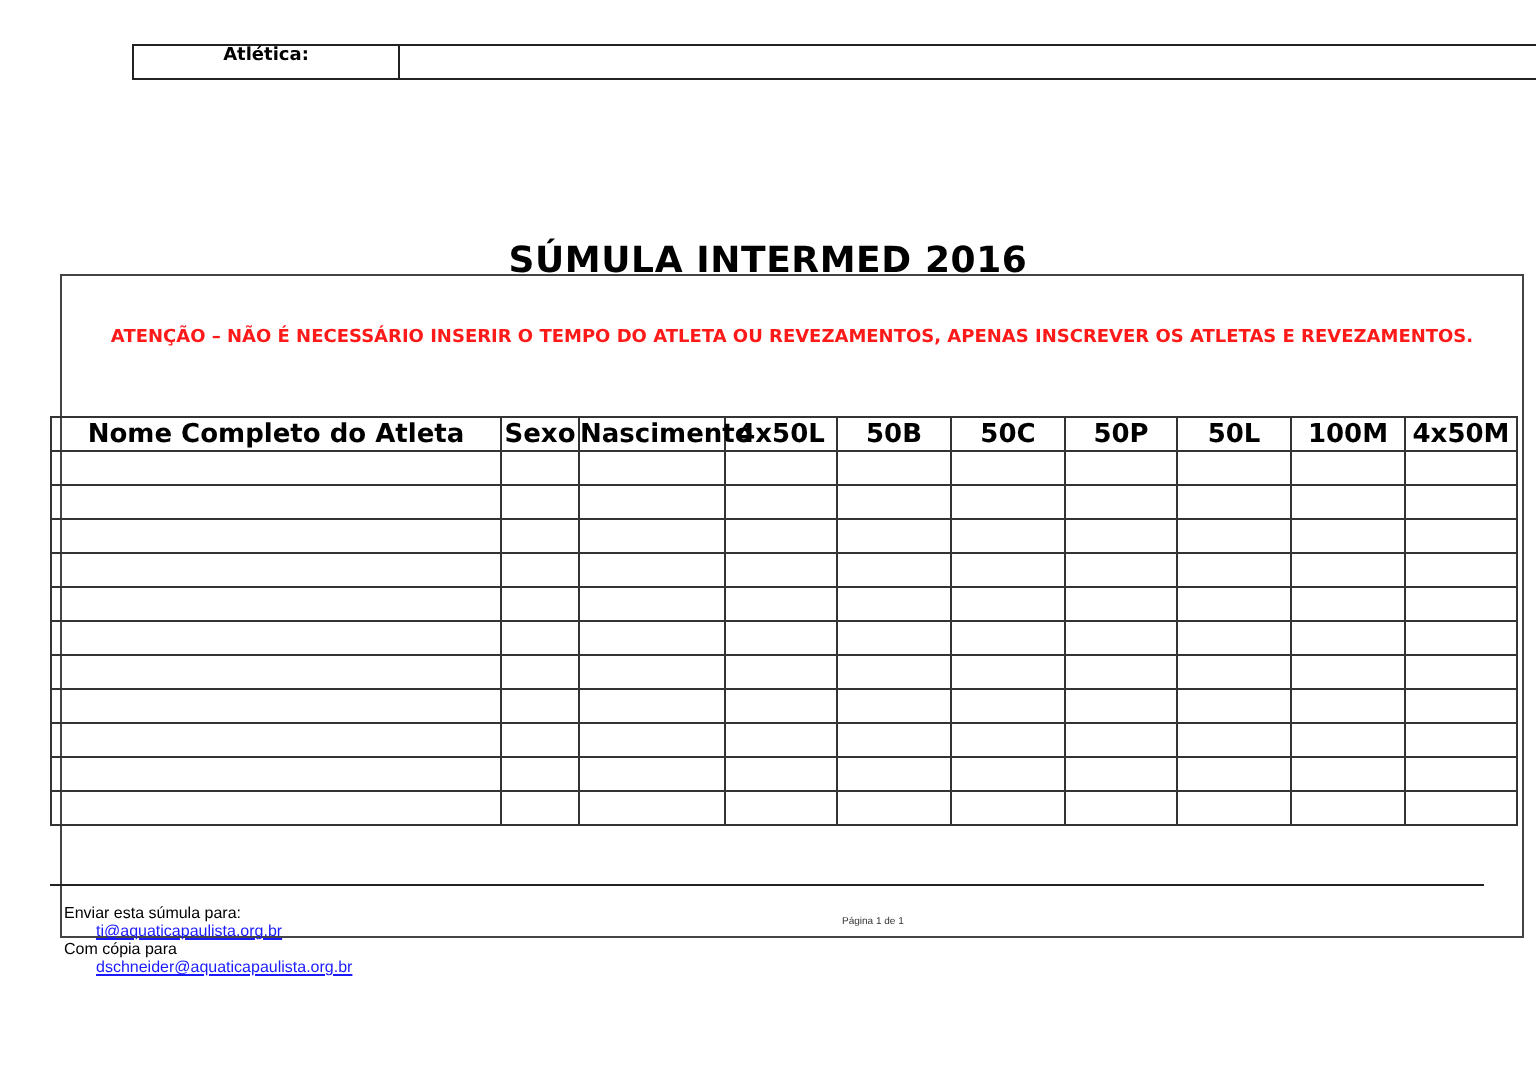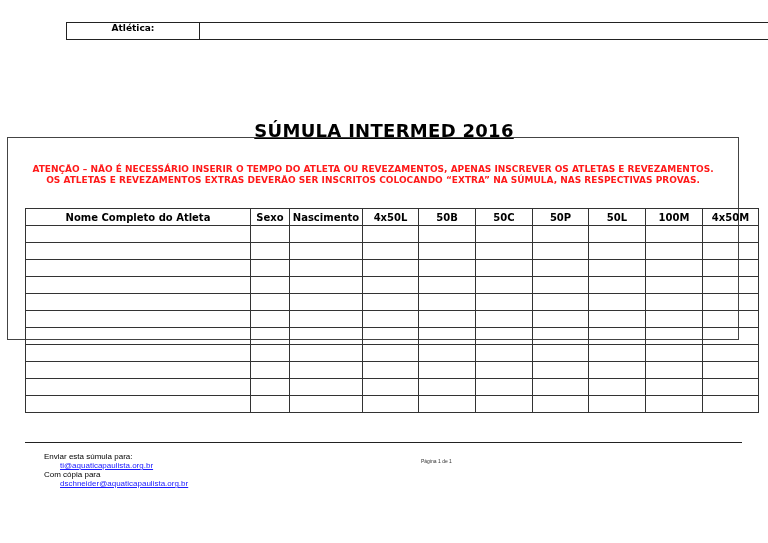--- a/index.html
+++ b/index.html
@@ -7,31 +7,31 @@
 
   
   table.info { position: absolute; left: 30px; top: 22px; width: 707px; border-collapse: collapse; table-layout: fixed; margin-left: 36px; }
   table.info td { border: 1px solid #222; padding: 0; font-size: 9px; font-weight: bold; text-align: center; line-height: 9px; vertical-align: top; }
   table.info td.lbl { padding-top: 1px; }
 
   
   .title { position: absolute; left: 0; width: 768px; top: 120px; text-align: center; font-size: 18px; font-weight: bold; text-decoration: underline; letter-spacing: 0.3px; }
 
   
-  .main-box { position: absolute; left: 7px; top: 137px; width: 732px; height: 203px; border: 1.5px solid #444; box-sizing: border-box; }
+  .main-box { position: absolute; left: 30px; top: 137px; width: 732px; height: 332px; border: 1.5px solid #444; box-sizing: border-box; }
   .notice { position: absolute; left: 0; width: 100%; top: 26px; text-align: center; color: #ff1a1a; font-size: 9px; font-weight: bold; line-height: 11px; }
 
   table.grid { position: absolute; left: 25px; top: 208px; width: 733px; border-collapse: collapse; table-layout: fixed; }
   table.grid th, table.grid td { border: 1px solid #333; padding: 0; }
-  table.grid th { font-size: 10px; font-weight: bold; height: 16px; text-align: center; }
+  table.grid th { font-size: 13px; font-weight: bold; height: 16px; text-align: center; }
   table.grid td { height: 16px; }
 
   
   .footer-line { position: absolute; left: 25px; top: 442px; width: 717px; height: 0; border-top: 1px solid #222; }
-  .footer-left { position: absolute; left: 44px; top: 452px; font-family: "Liberation Sans", sans-serif; font-size: 8px; line-height: 9px; }
+  .footer-left { position: absolute; left: 32px; top: 452px; font-family: "Liberation Sans", sans-serif; font-size: 8px; line-height: 9px; }
   .footer-left a { color: #1a1aff; text-decoration: underline; display: block; padding-left: 16px; }
   .footer-left span { display: block; }
   .page-num { position: absolute; left: 421px; top: 458px; font-family: "Liberation Sans", sans-serif; font-size: 5px; color: #333; }
 </style>
 </head>
 <body>
 
 <table class="info">
   <colgroup>
     <col style="width:133px">
@@ -45,21 +45,20 @@
     <td colspan="3"></td>
   </tr>
 </tbody>
   </table>
 
 <div class="title">SÚMULA INTERMED 2016</div>
 
 <div class="main-box">
   <div class="notice">
     <div>ATENÇÃO – NÃO É NECESSÁRIO INSERIR O TEMPO DO ATLETA OU REVEZAMENTOS, APENAS INSCREVER OS ATLETAS E REVEZAMENTOS.</div>
-    <div>OS ATLETAS E REVEZAMENTOS EXTRAS DEVERÃO SER INSCRITOS COLOCANDO “EXTRA” NA SÚMULA, NAS RESPECTIVAS PROVAS.</div>
   </div>
 </div>
 
 <table class="grid">
   <colgroup>
     <col style="width:225px">
       <col style="width:39px">
       <col style="width:73px">
       <col style="width:56px">
     <col style="width:57px">

